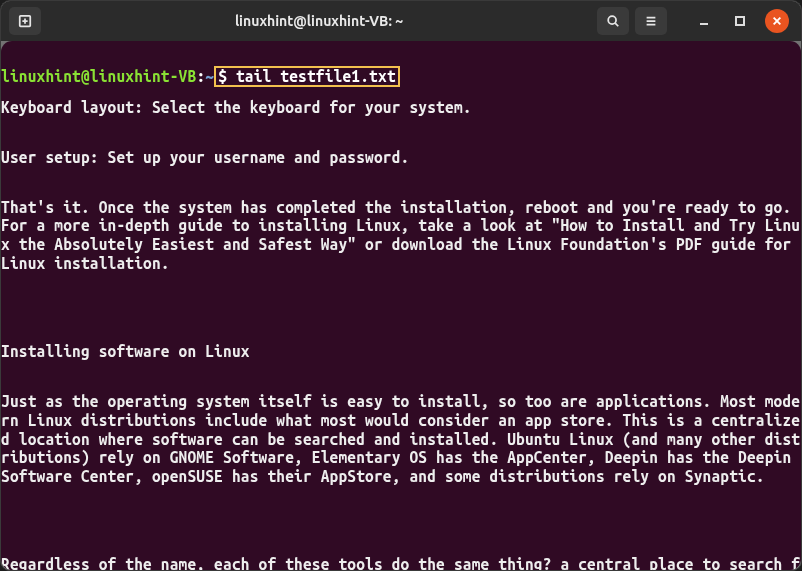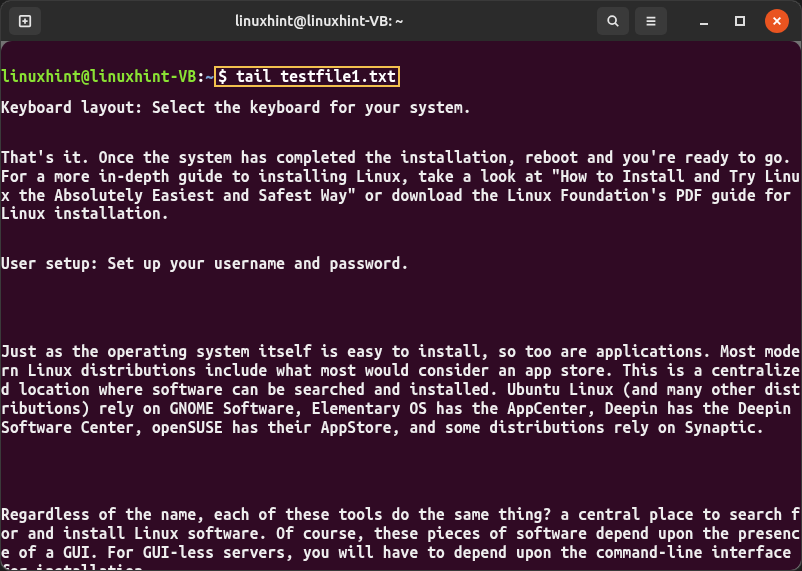--- a/index.html
+++ b/index.html
@@ -121,23 +121,24 @@
       <svg viewBox="0 0 12 12">
           <line x1="2" y1="2" x2="10" y2="10"></line>
           <line x1="10" y1="2" x2="2" y2="10"></line>
         </svg>
     </div>
   </div>
 
   <div class="term">
 <span><span class="prompt-user">linuxhint</span><span class="prompt-user">@</span><span class="prompt-host">linuxhint-VB</span><span class="prompt-sep">:</span><span class="prompt-path">~</span><span class="highlight"><span class="cmd">$ </span><span class="cmd">tail testfile1.txt</span></span></span>
 <div class="para">Keyboard layout: Select the keyboard for your system.</div>
+<div class="para">User setup: Set up your username and password.</div>
 <div class="para">That's it. Once the system has completed the installation, reboot and you're ready to go. For a more in-depth guide to installing Linux, take a look at "How to Install and Try Linux the Absolutely Easiest and Safest Way" or download the Linux Foundation's PDF guide for Linux installation.</div>
-<div class="para">User setup: Set up your username and password.</div>
 <div class="gap"></div>
+<div class="para">Installing software on Linux</div>
 <div class="para">Just as the operating system itself is easy to install, so too are applications. Most modern Linux distributions include what most would consider an app store. This is a centralized location where software can be searched and installed. Ubuntu Linux (and many other distributions) rely on GNOME Software, Elementary OS has the AppCenter, Deepin has the Deepin Software Center, openSUSE has their AppStore, and some distributions rely on Synaptic.</div>
 <div class="gap"></div>
 <div class="para">Regardless of the name, each of these tools do the same thing? a central place to search for and install Linux software. Of course, these pieces of software depend upon the presence of a GUI. For GUI-less servers, you will have to depend upon the command-line interface for installation.</div>
 
 
 
   </div>
 
 </div>
 

